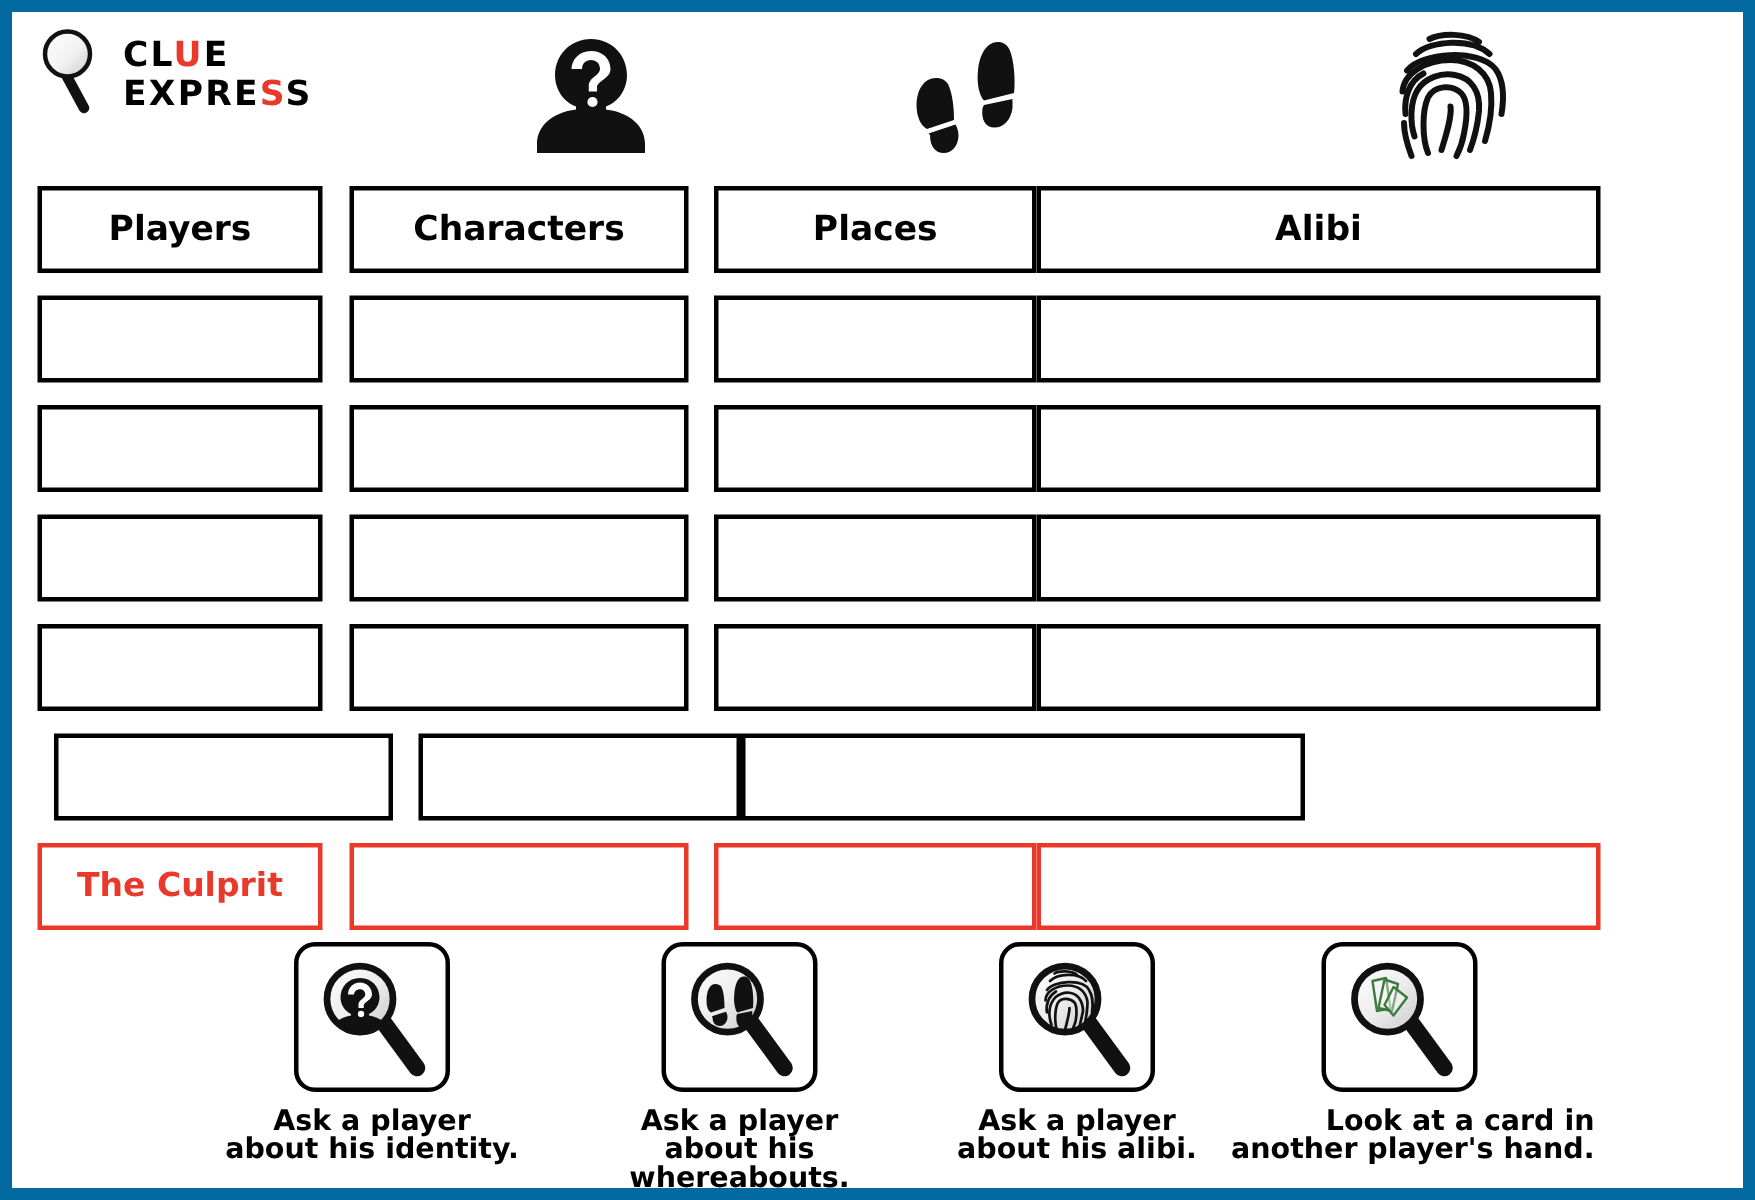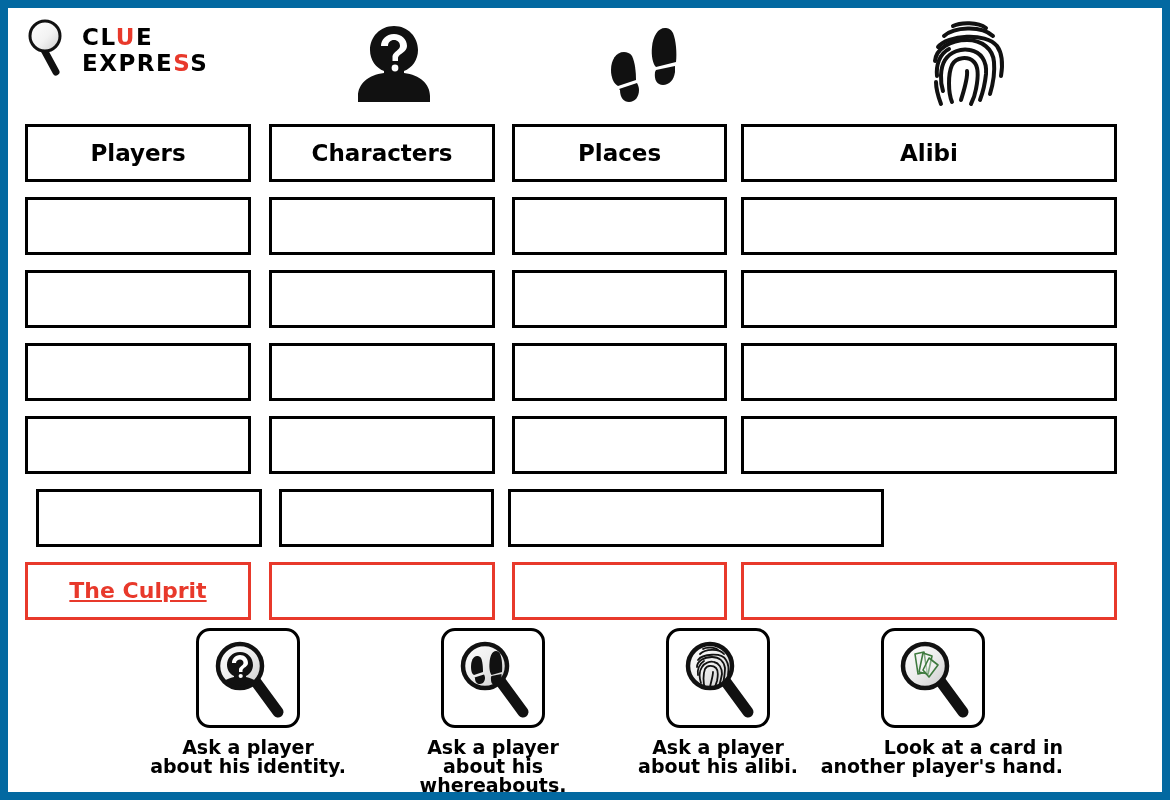--- a/index.html
+++ b/index.html
@@ -78,29 +78,29 @@
     height: 58px;
     border: 3px solid #000000;
     background: #ffffff;
     display: flex;
     align-items: center;
     justify-content: center;
     font-weight: bold;
     font-size: 22px;
     color: #000000;
   }
-  .cell.c-players  { width: 226px; margin-left: 7px; }
+  .cell.c-players  { width: 190px; margin-left: 7px; }
   .cell.c-chars    { width: 226px; margin-left: 18px; }
   .cell.c-places   { width: 215px; margin-left: 17px; }
-  .cell.c-alibi    { width: 376px; margin-left: 14px; }
+  .cell.c-alibi    { width: 376px; margin-left: 0; }
 
   .row.head .cell { height: 58px; }
   .row.head .cell { font-size: 23px; }
 
-  .row.culprit .cell { border-color: #e8392b; text-decoration: underline; }
+  .row.culprit .cell { border-color: #e8392b; }
   .row.culprit .cell.label { color: #e8392b; }
 
   .cell.label { font-size: 22px; }
 
   
   .actions {
     position: absolute;
     left: 10px;
     top: 620px;
     width: 1150px;

